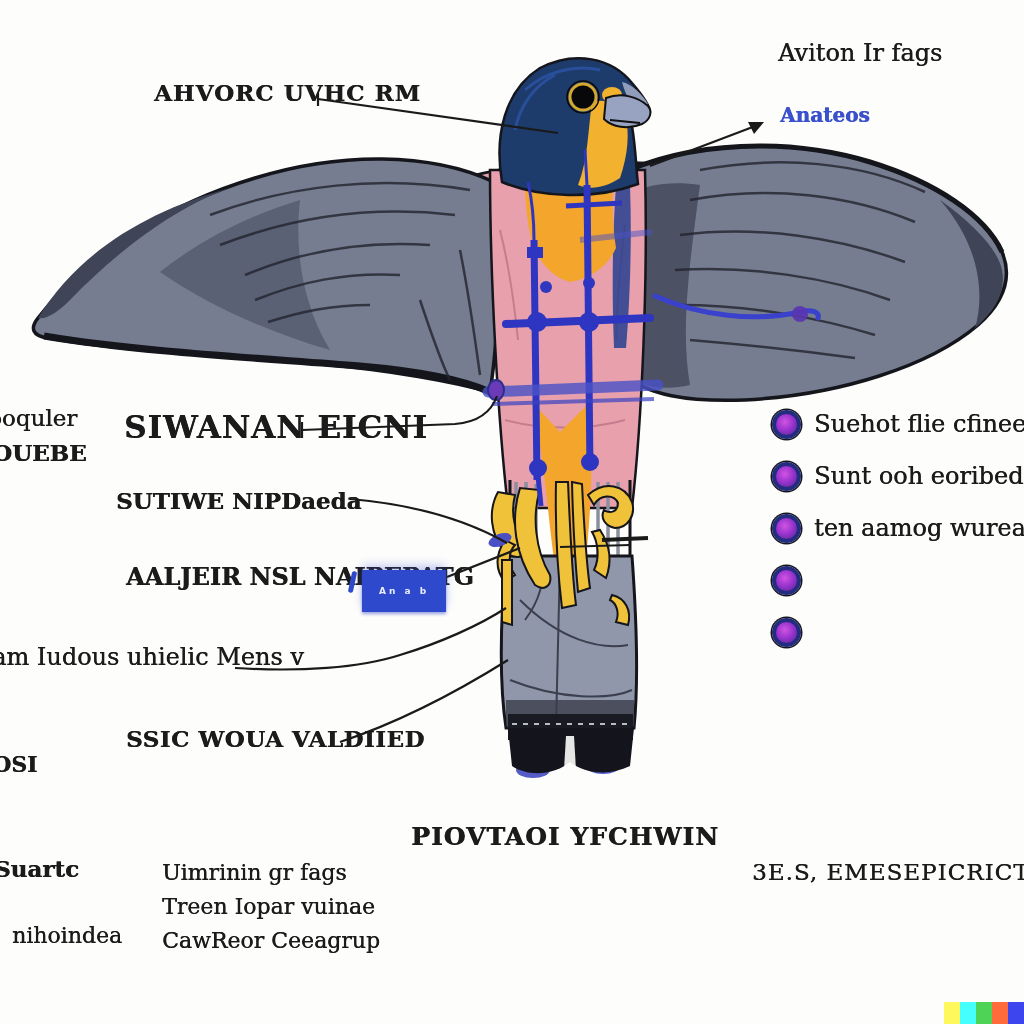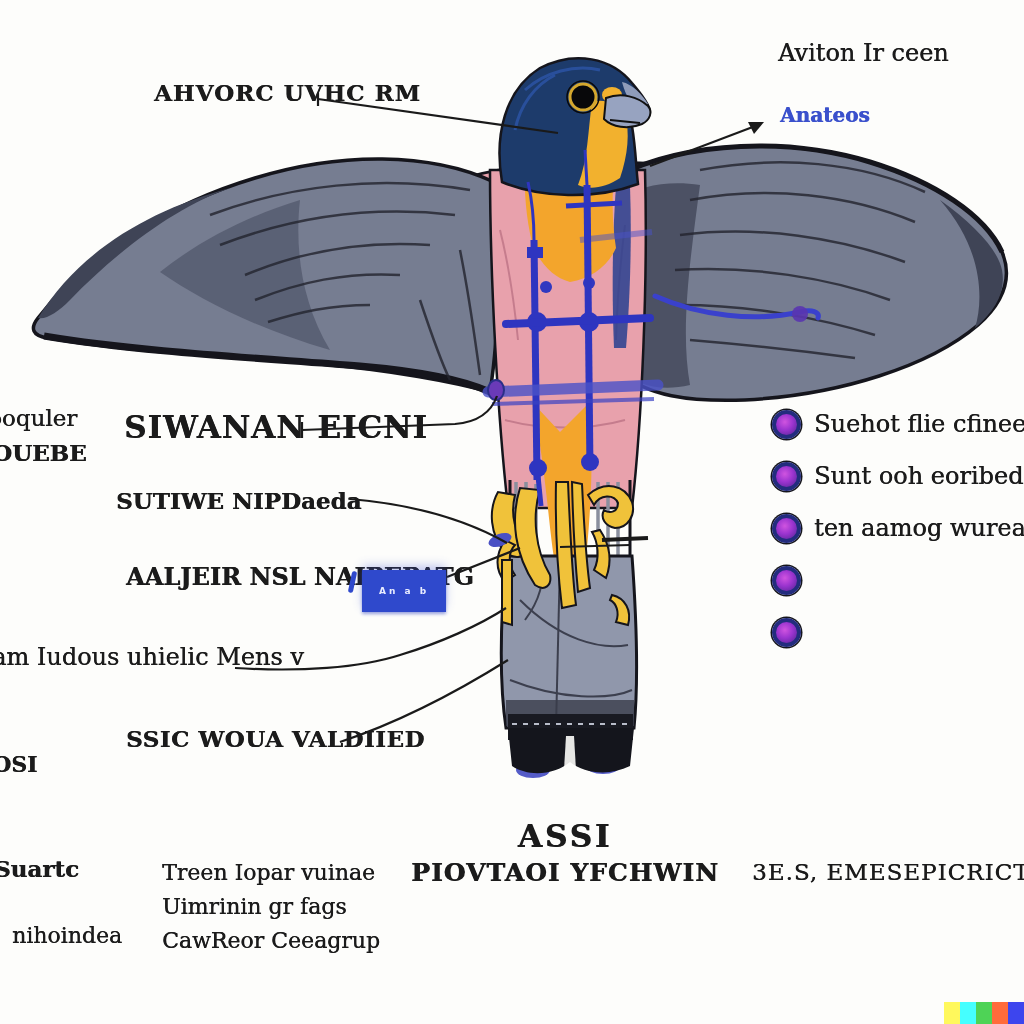--- a/index.html
+++ b/index.html
@@ -231,21 +231,21 @@
     <path d="M 235,668 C 300,672 360,668 400,655 C 440,643 480,625 506,608"></path>
     <path d="M 340,742 C 400,722 460,690 508,660"></path>
     <path d="M 602,540 L 648,538" stroke-width="4"></path>
     <path d="M 560,547 L 630,545" stroke-width="2"></path>
   </g>
   <polygon points="764,122 748,122 754,134" fill="#1a1a1a"></polygon>
 </svg>
 
 <div class="lbl top-left-label b">AHVORC UVHC RM</div>
 
-<div class="lbl top-right-1">Aviton Ir ceen</div>
+<div class="lbl top-right-1">Aviton Ir fags</div>
 
 <div class="lbl top-right-blue">Anateos</div>
 
 <div class="lbl left-edge-1">ooquler</div>
 <div class="lbl left-edge-2">OUEBE</div>
 
 <div class="lbl wing-label">SIWANAN EICNI</div>
 
 <div class="lbl thigh-label">SUTIWE NIPDaeda</div>
 
@@ -276,30 +276,29 @@
   </div>
   <div class="legend-row">
     <span class="legend-bullet"></span>
   </div>
   <div class="legend-row">
     <span class="legend-bullet"></span>
   </div>
 </div>
 
 <div class="title-block">
-  <div class="title-main">ASSI</div>
   <div class="title-sub">PIOVTAOI YFCHWIN</div>
 </div>
 
 <div class="lbl foot-c1a">Suartc</div>
 <div class="lbl foot-c1b">nihoindea</div>
 
 <div class="foot-c2">
+  <div>Uimrinin gr fags</div>
   <div>Treen Iopar vuinae</div>
-  <div>Uimrinin gr fags</div>
   <div>CawReor Ceeagrup</div>
 </div>
 
 <div class="lbl foot-right">3E.S, EMESEPICRICTH</div>
 
 <div class="watermark">
   <span style="background: rgb(255, 248, 92);"></span>
   <span style="background: rgb(69, 255, 255);"></span>
   <span style="background: rgb(78, 211, 86);"></span>
   <span style="background: rgb(255, 107, 59);"></span>

